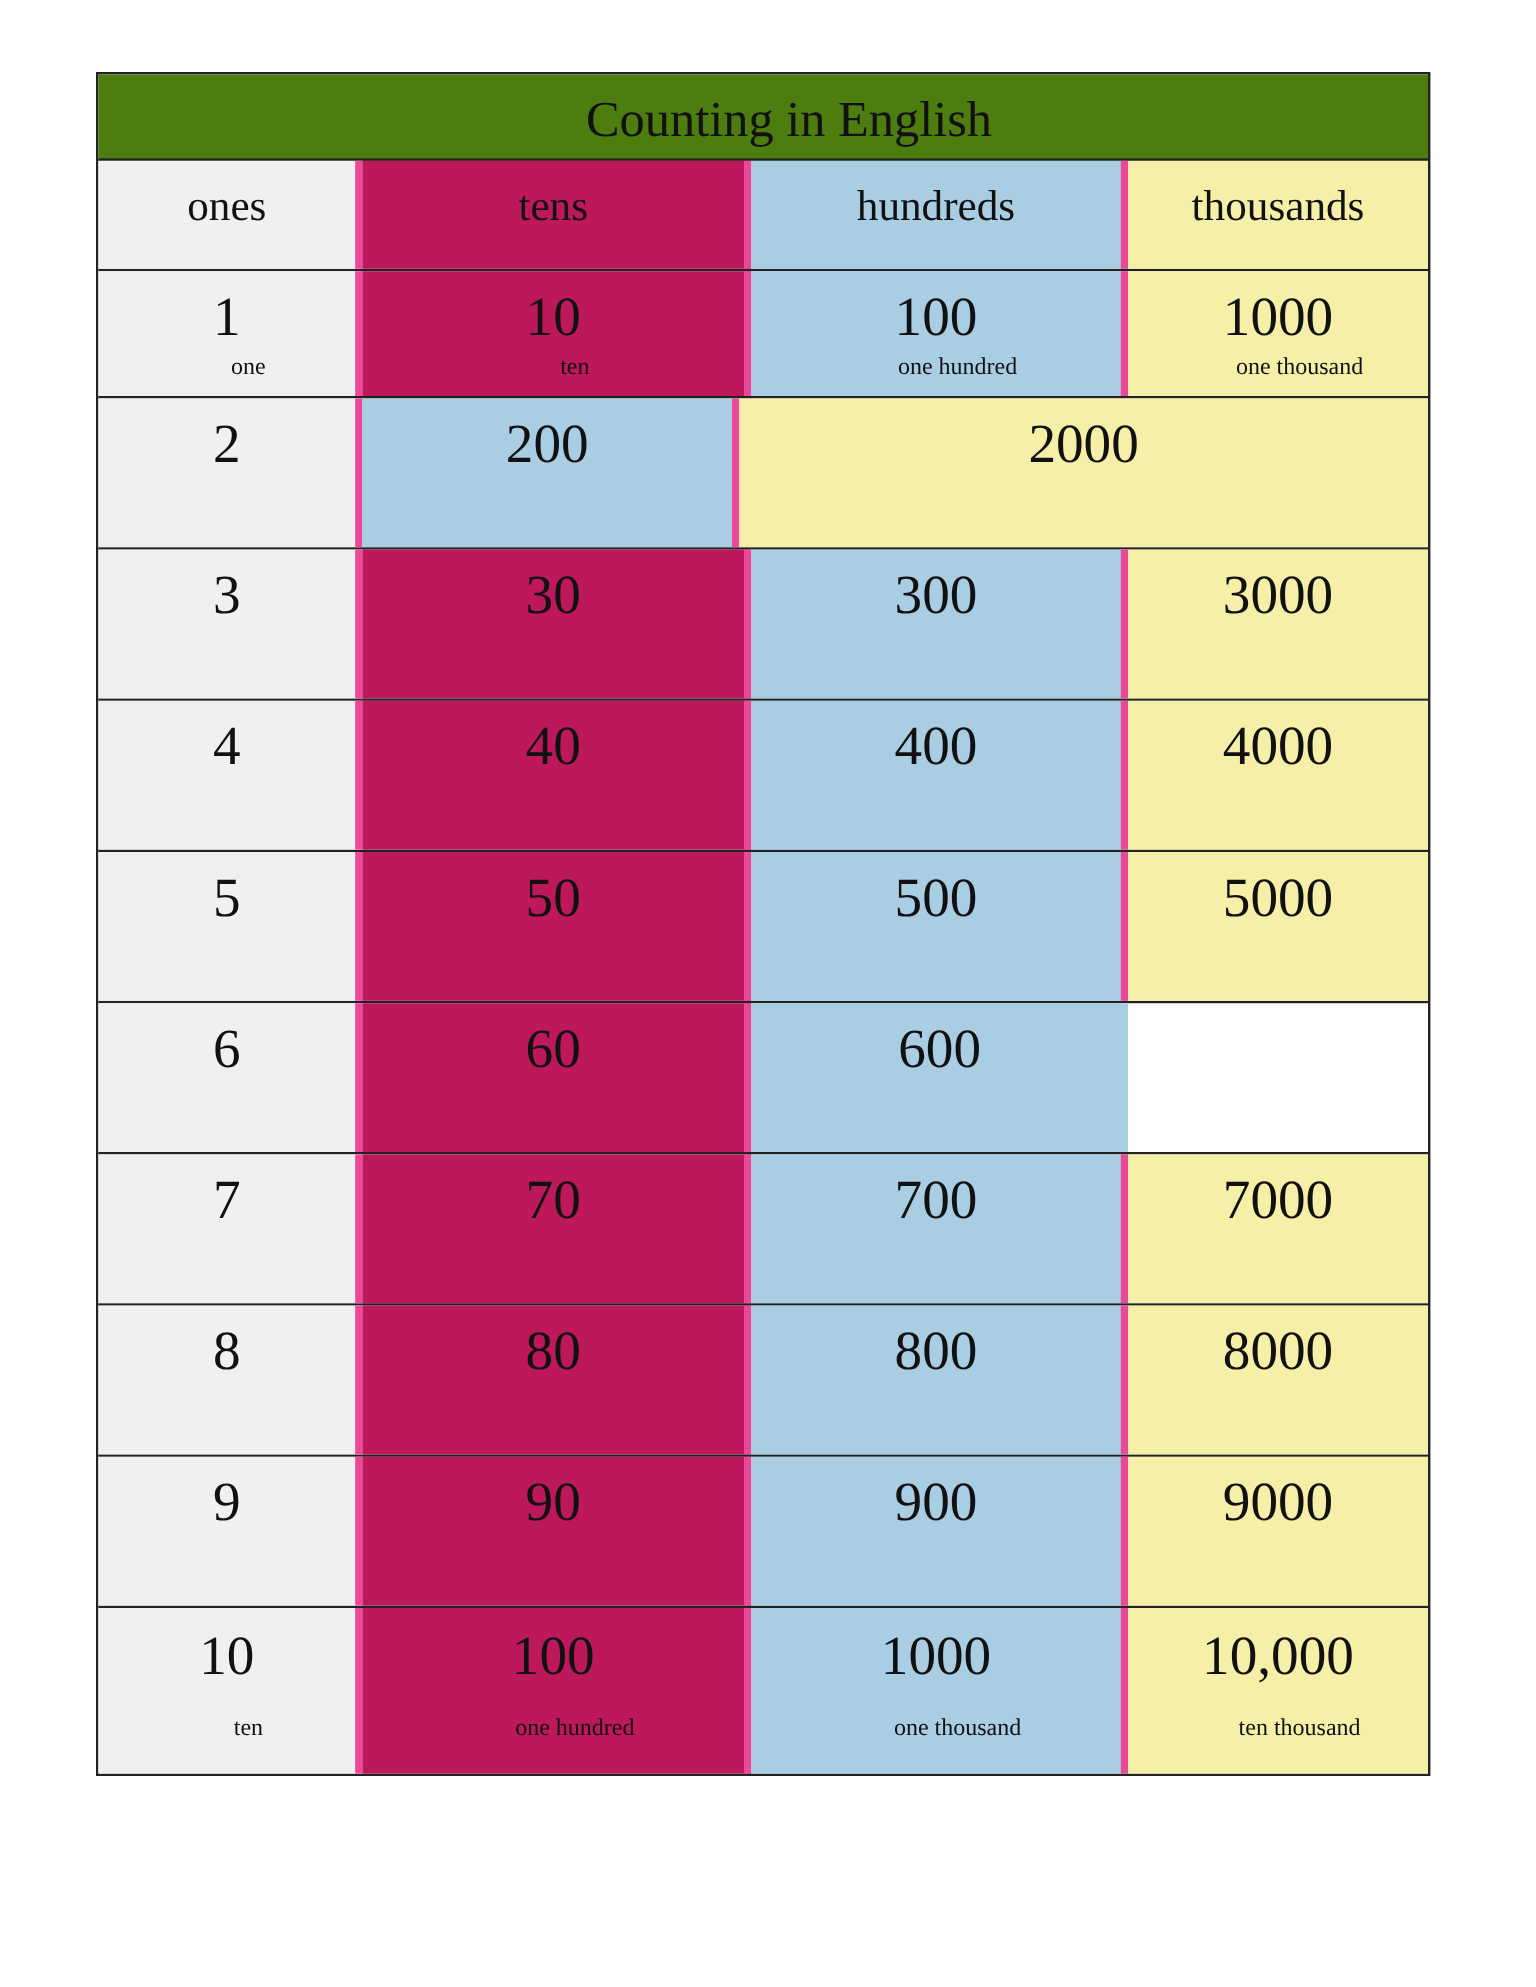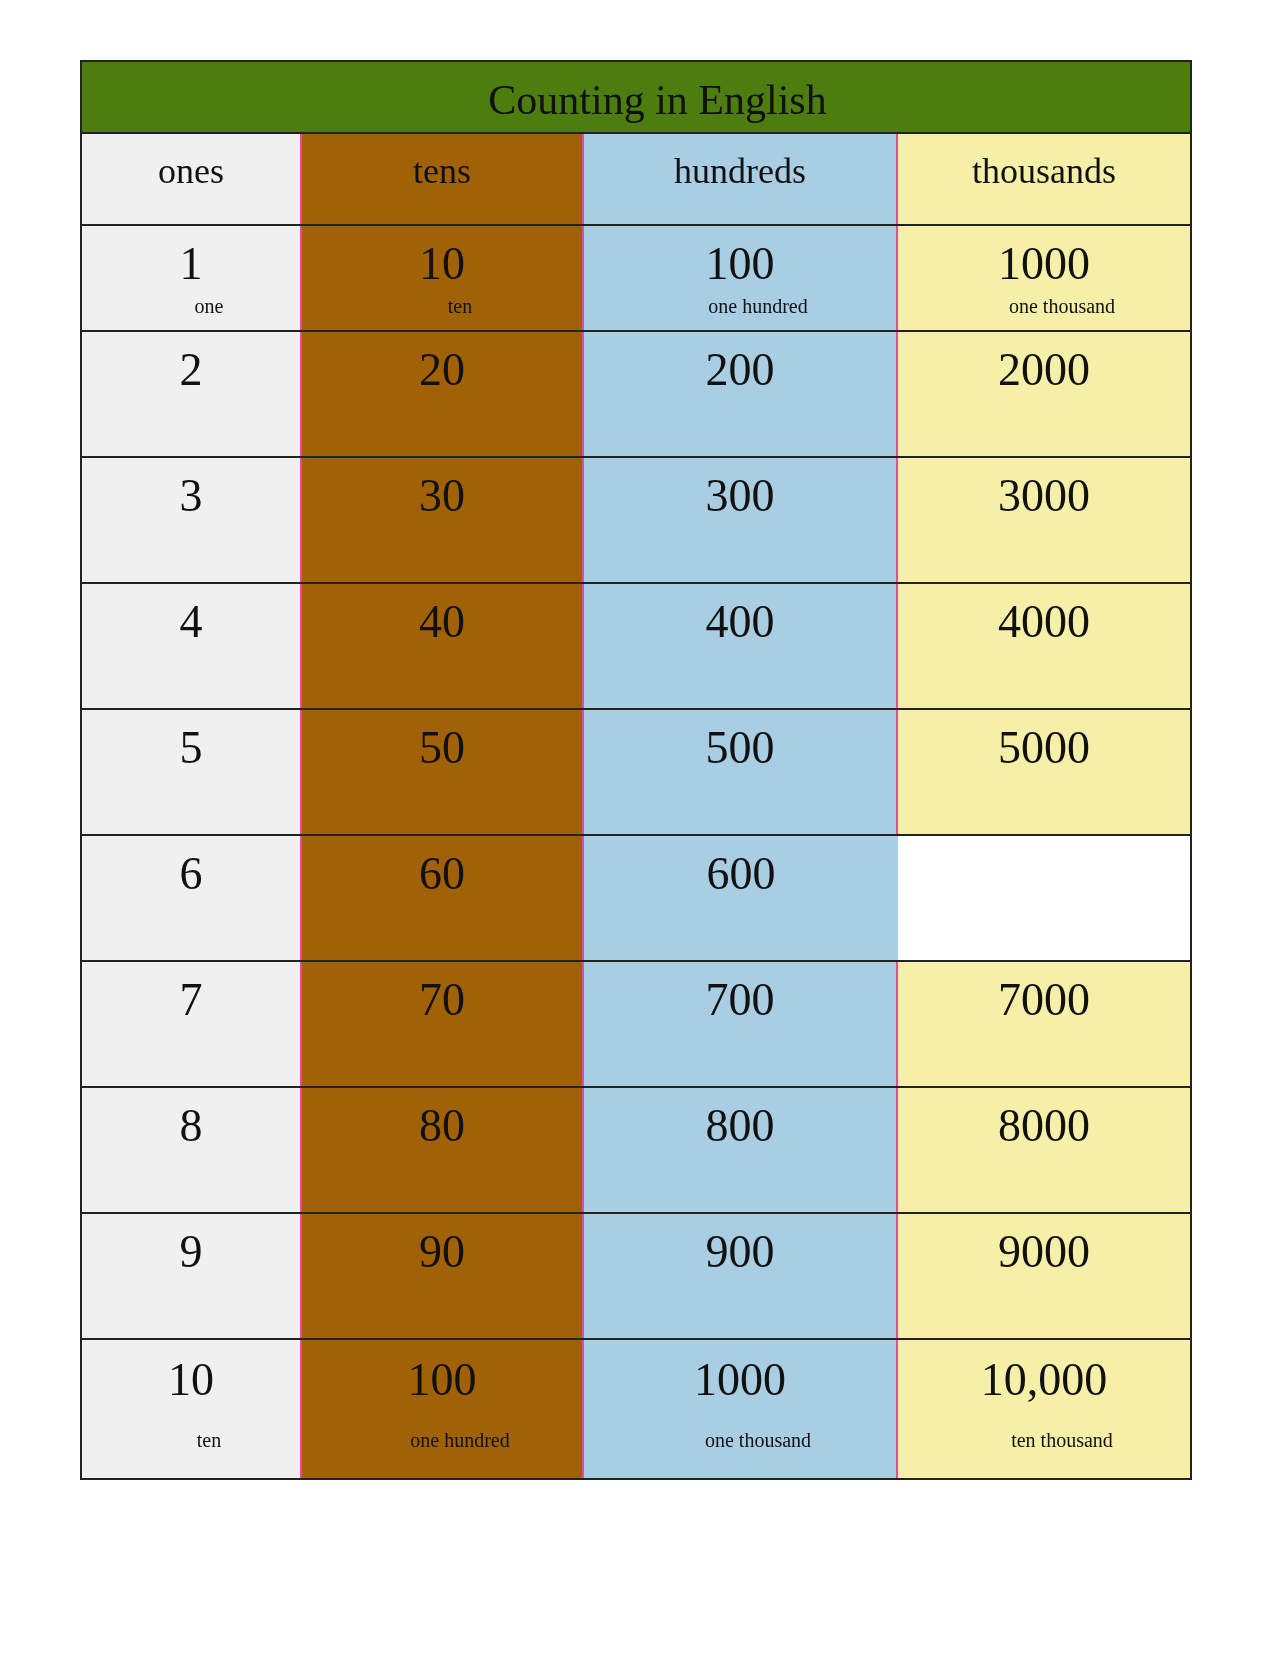--- a/index.html
+++ b/index.html
@@ -1,24 +1,24 @@
 <!DOCTYPE html>
 <html><head>
 <meta charset="utf-8">
 <style>
   html, body { margin:0; padding:0; background:#ffffff; }
   body { width:1280px; height:1656px; position:relative; font-family:"Liberation Serif", "DejaVu Serif", serif; color:#111; }
   .sheet { position:absolute; left:80px; top:60px; width:1112px; border:2px solid #222; box-sizing:border-box; }
   .title { height:70px; border-bottom:2px solid #222; text-align:center; font-size:42px; line-height:76px; background:#4d7c0f;padding-left:43px; }
   .row { display:flex; border-bottom:2px solid #222; box-sizing:border-box; }
   .row:last-child { border-bottom:none; }
-  .cell { position:relative; box-sizing:border-box; border-right:2px solid #ec4899; text-align:center; }
+  .cell { position:relative; box-sizing:border-box; border-right:6px solid #ec4899; text-align:center; }
   .cell:last-child { border-right:none; }
   .c0 { width:220px; background:#f0f0f0; }
-  .c1 { width:282px; background:#a16207; }
+  .c1 { width:324px; background:#be185d; }
   .c2 { width:314px; background:#a9cde3; }
   .c3 { flex:1; background:#f6efa8;text-align:center; }
   .hdr { height:92px; }
   .hdr .cell { font-size:36px; line-height:74px; }
   .r1 { height:106px; }
   .rN { height:126px; }
   .rL { height:138px; }
   .num { display:block; font-size:46px; padding-top:14px; line-height:48px; }
   .word { display:block; font-size:20px; line-height:28px; margin-top:4px;padding-left:36px; }
   .rL .num { padding-top:16px; }
@@ -50,23 +50,20 @@
           <span class="word">one hundred</span>
         </div>
         <div class="cell c3">
           <span class="num">1000</span>
           <span class="word">one thousand</span>
         </div>
       </div>
       <div class="row rN">
         <div class="cell c0">
           <span class="num">2</span>
-        </div>
-        <div class="cell c1">
-          <span class="num">20</span>
         </div>
         <div class="cell c2">
           <span class="num">200</span>
         </div>
         <div class="cell c3">
           <span class="num">2000</span>
         </div>
       </div>
       <div class="row rN">
         <div class="cell c0">

